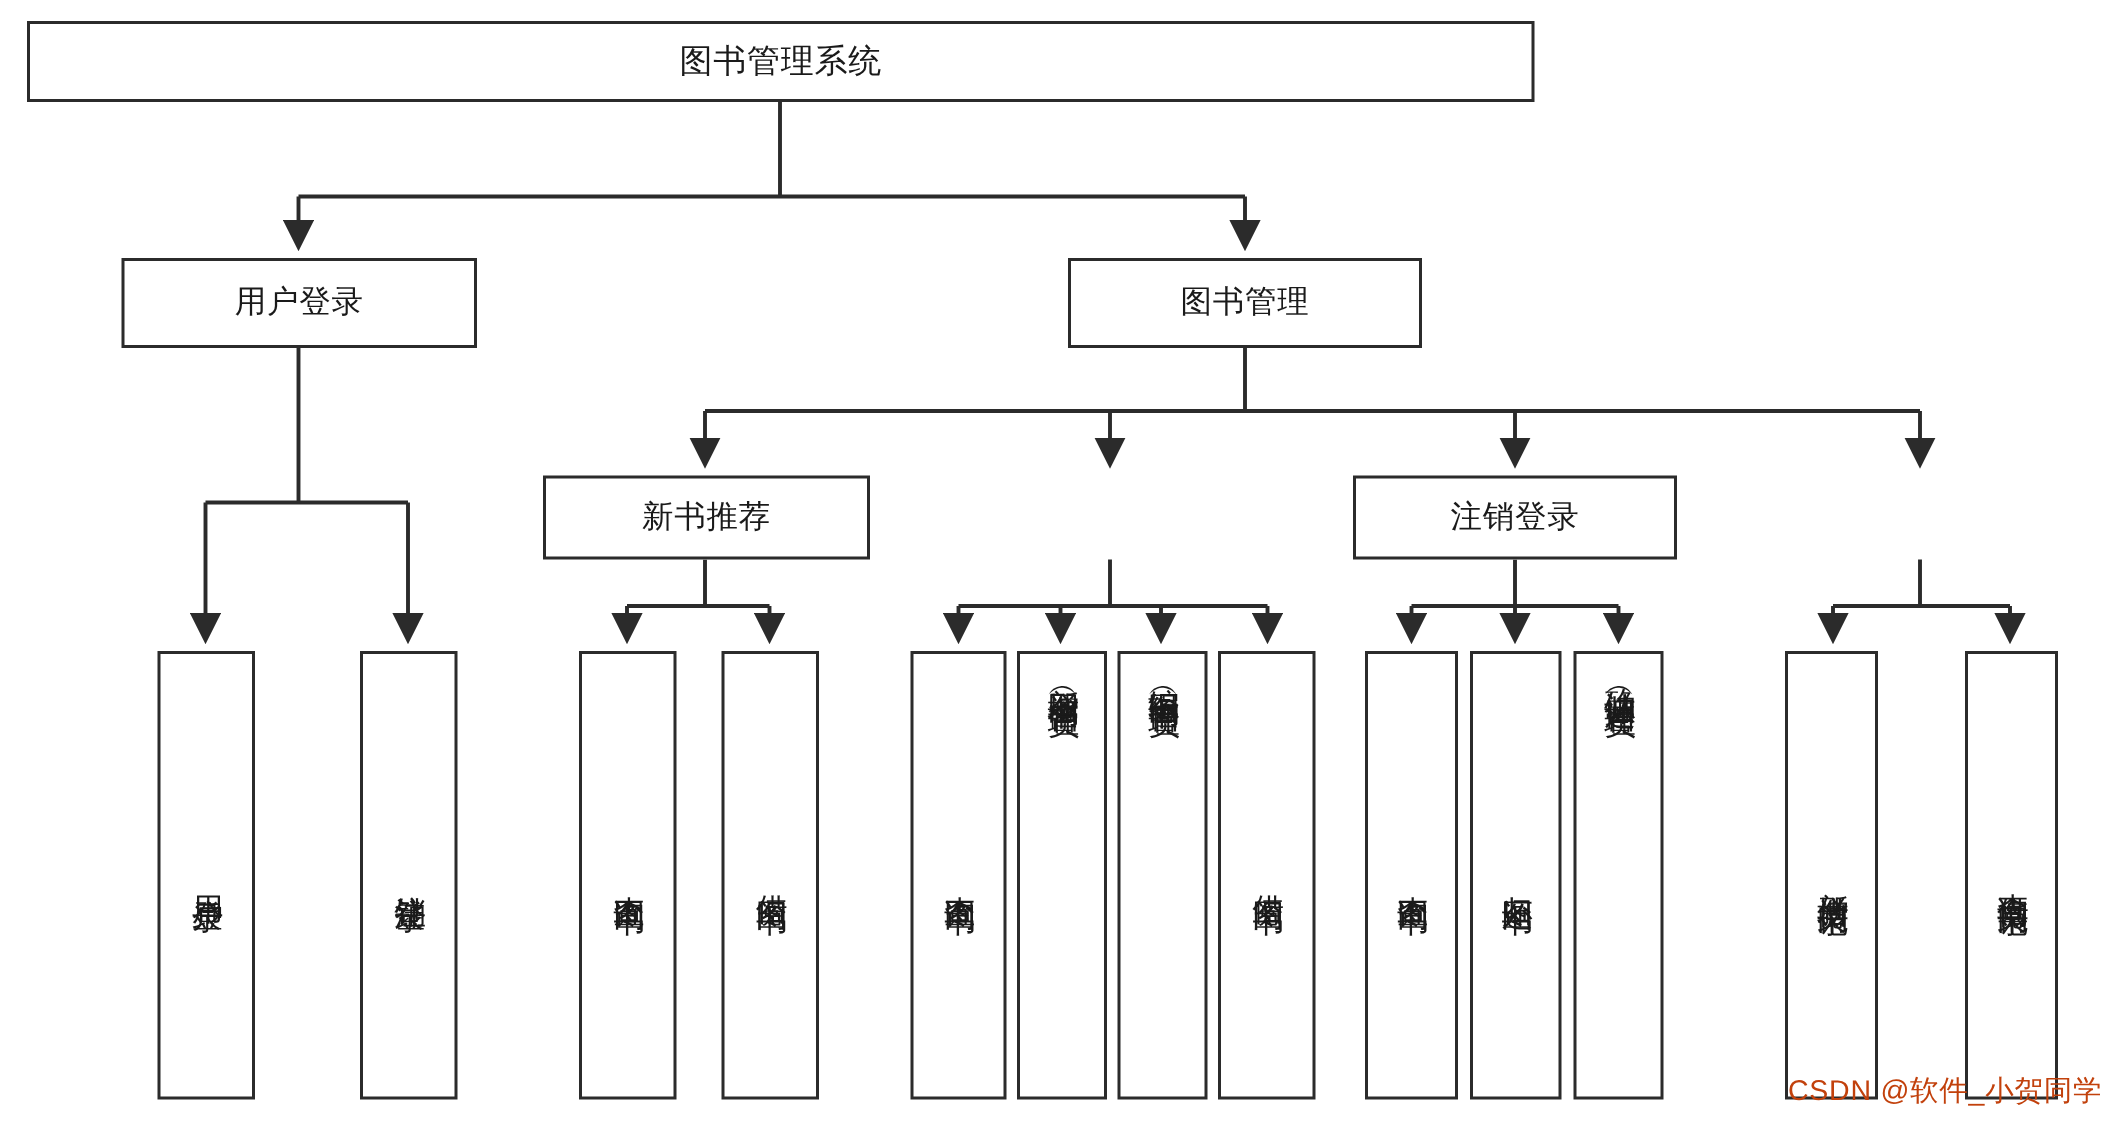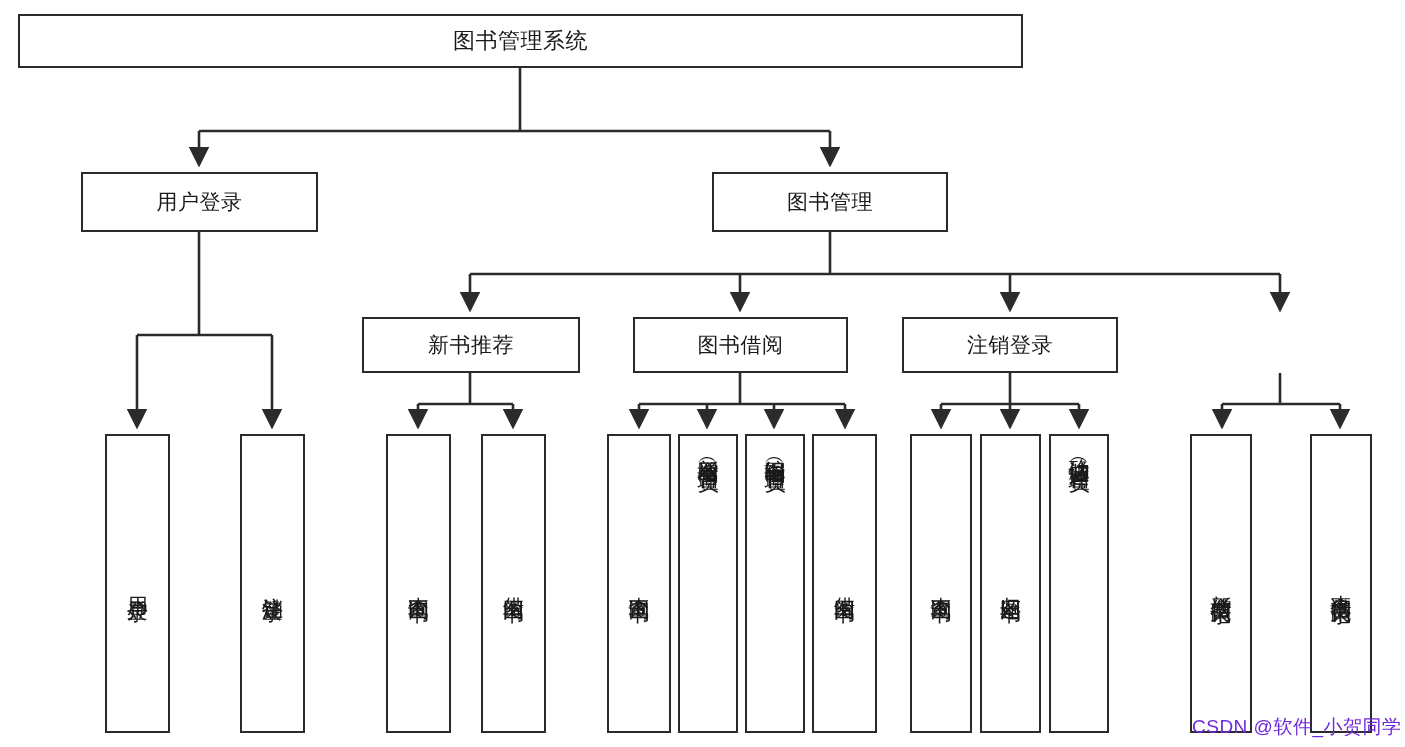--- a/index.html
+++ b/index.html
@@ -61,21 +61,21 @@
     line-height: 1.05;
     white-space: nowrap;
   }
   
   .node.vert.center {
     align-items: center;
     padding-top: 0;
   }
   .watermark {
     position: absolute;
-    color: #6d28d9;
+    color: #c2410c;
     font-size: 19px;
     white-space: nowrap;
     letter-spacing: 0.5px;
   }
 </style>
 </head>
 <body>
 
 <div id="diagram-root">
 
@@ -138,23 +138,20 @@
   </div>
 
   <div class="node horiz" style="left:362px; top:317px; width:218px; height:56px;">
     <span class="label">新书推荐</span>
   </div>
 
   <div class="node horiz" style="left:712px; top:172px; width:236px; height:60px;">
     <span class="label">图书管理</span>
   </div>
 
-  <div class="node horiz" style="left:633px; top:317px; width:215px; height:56px;">
-    <span class="label">图书借阅</span>
-  </div>
 
   <div class="node horiz" style="left:902px; top:317px; width:216px; height:56px;">
     <span class="label">注销登录</span>
   </div>
 
 
   <div class="node vert center" style="left:105px; top:434px; width:65px; height:299px;">
     <span class="label">用户登录</span>
   </div>
 

